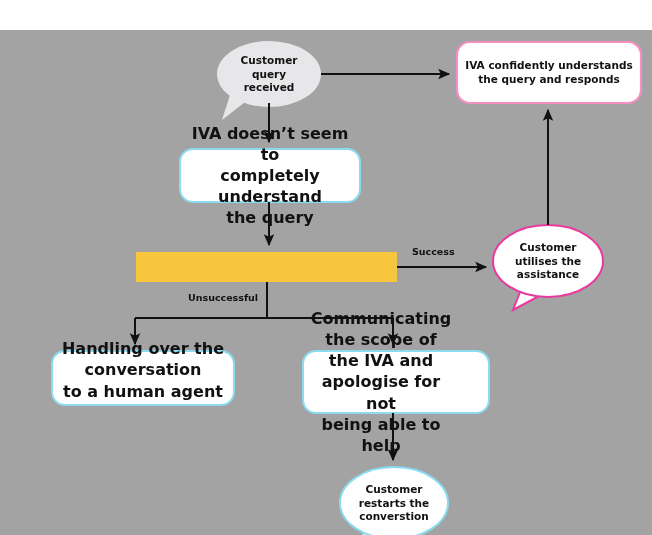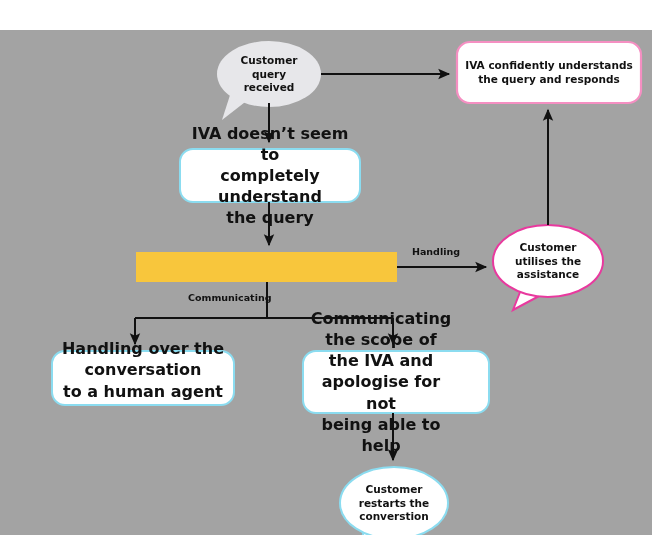--- a/index.html
+++ b/index.html
@@ -128,17 +128,17 @@
 to a human agent</div>
 
   <div class="node-text t-cyanbx" style="left:305px; top:323px; width:152px; height:58px;">Communicating the scope of
 the IVA and apologise for not
 being able to help</div>
 
   <div class="node-text t-bubble" style="left:350px; top:446px; width:88px; height:55px;">Customer
 restarts the
 converstion</div>
 
-  <div class="edge-label t-edge" style="left:412px; top:216px;">Handling</div>
+  <div class="edge-label t-edge" style="left:412px; top:216px;">Success</div>
 
-  <div class="edge-label t-edge" style="left:188px; top:262px;">Communicating</div>
+  <div class="edge-label t-edge" style="left:188px; top:262px;">Unsuccessful</div>
 
 </div>
 
 </body></html>

